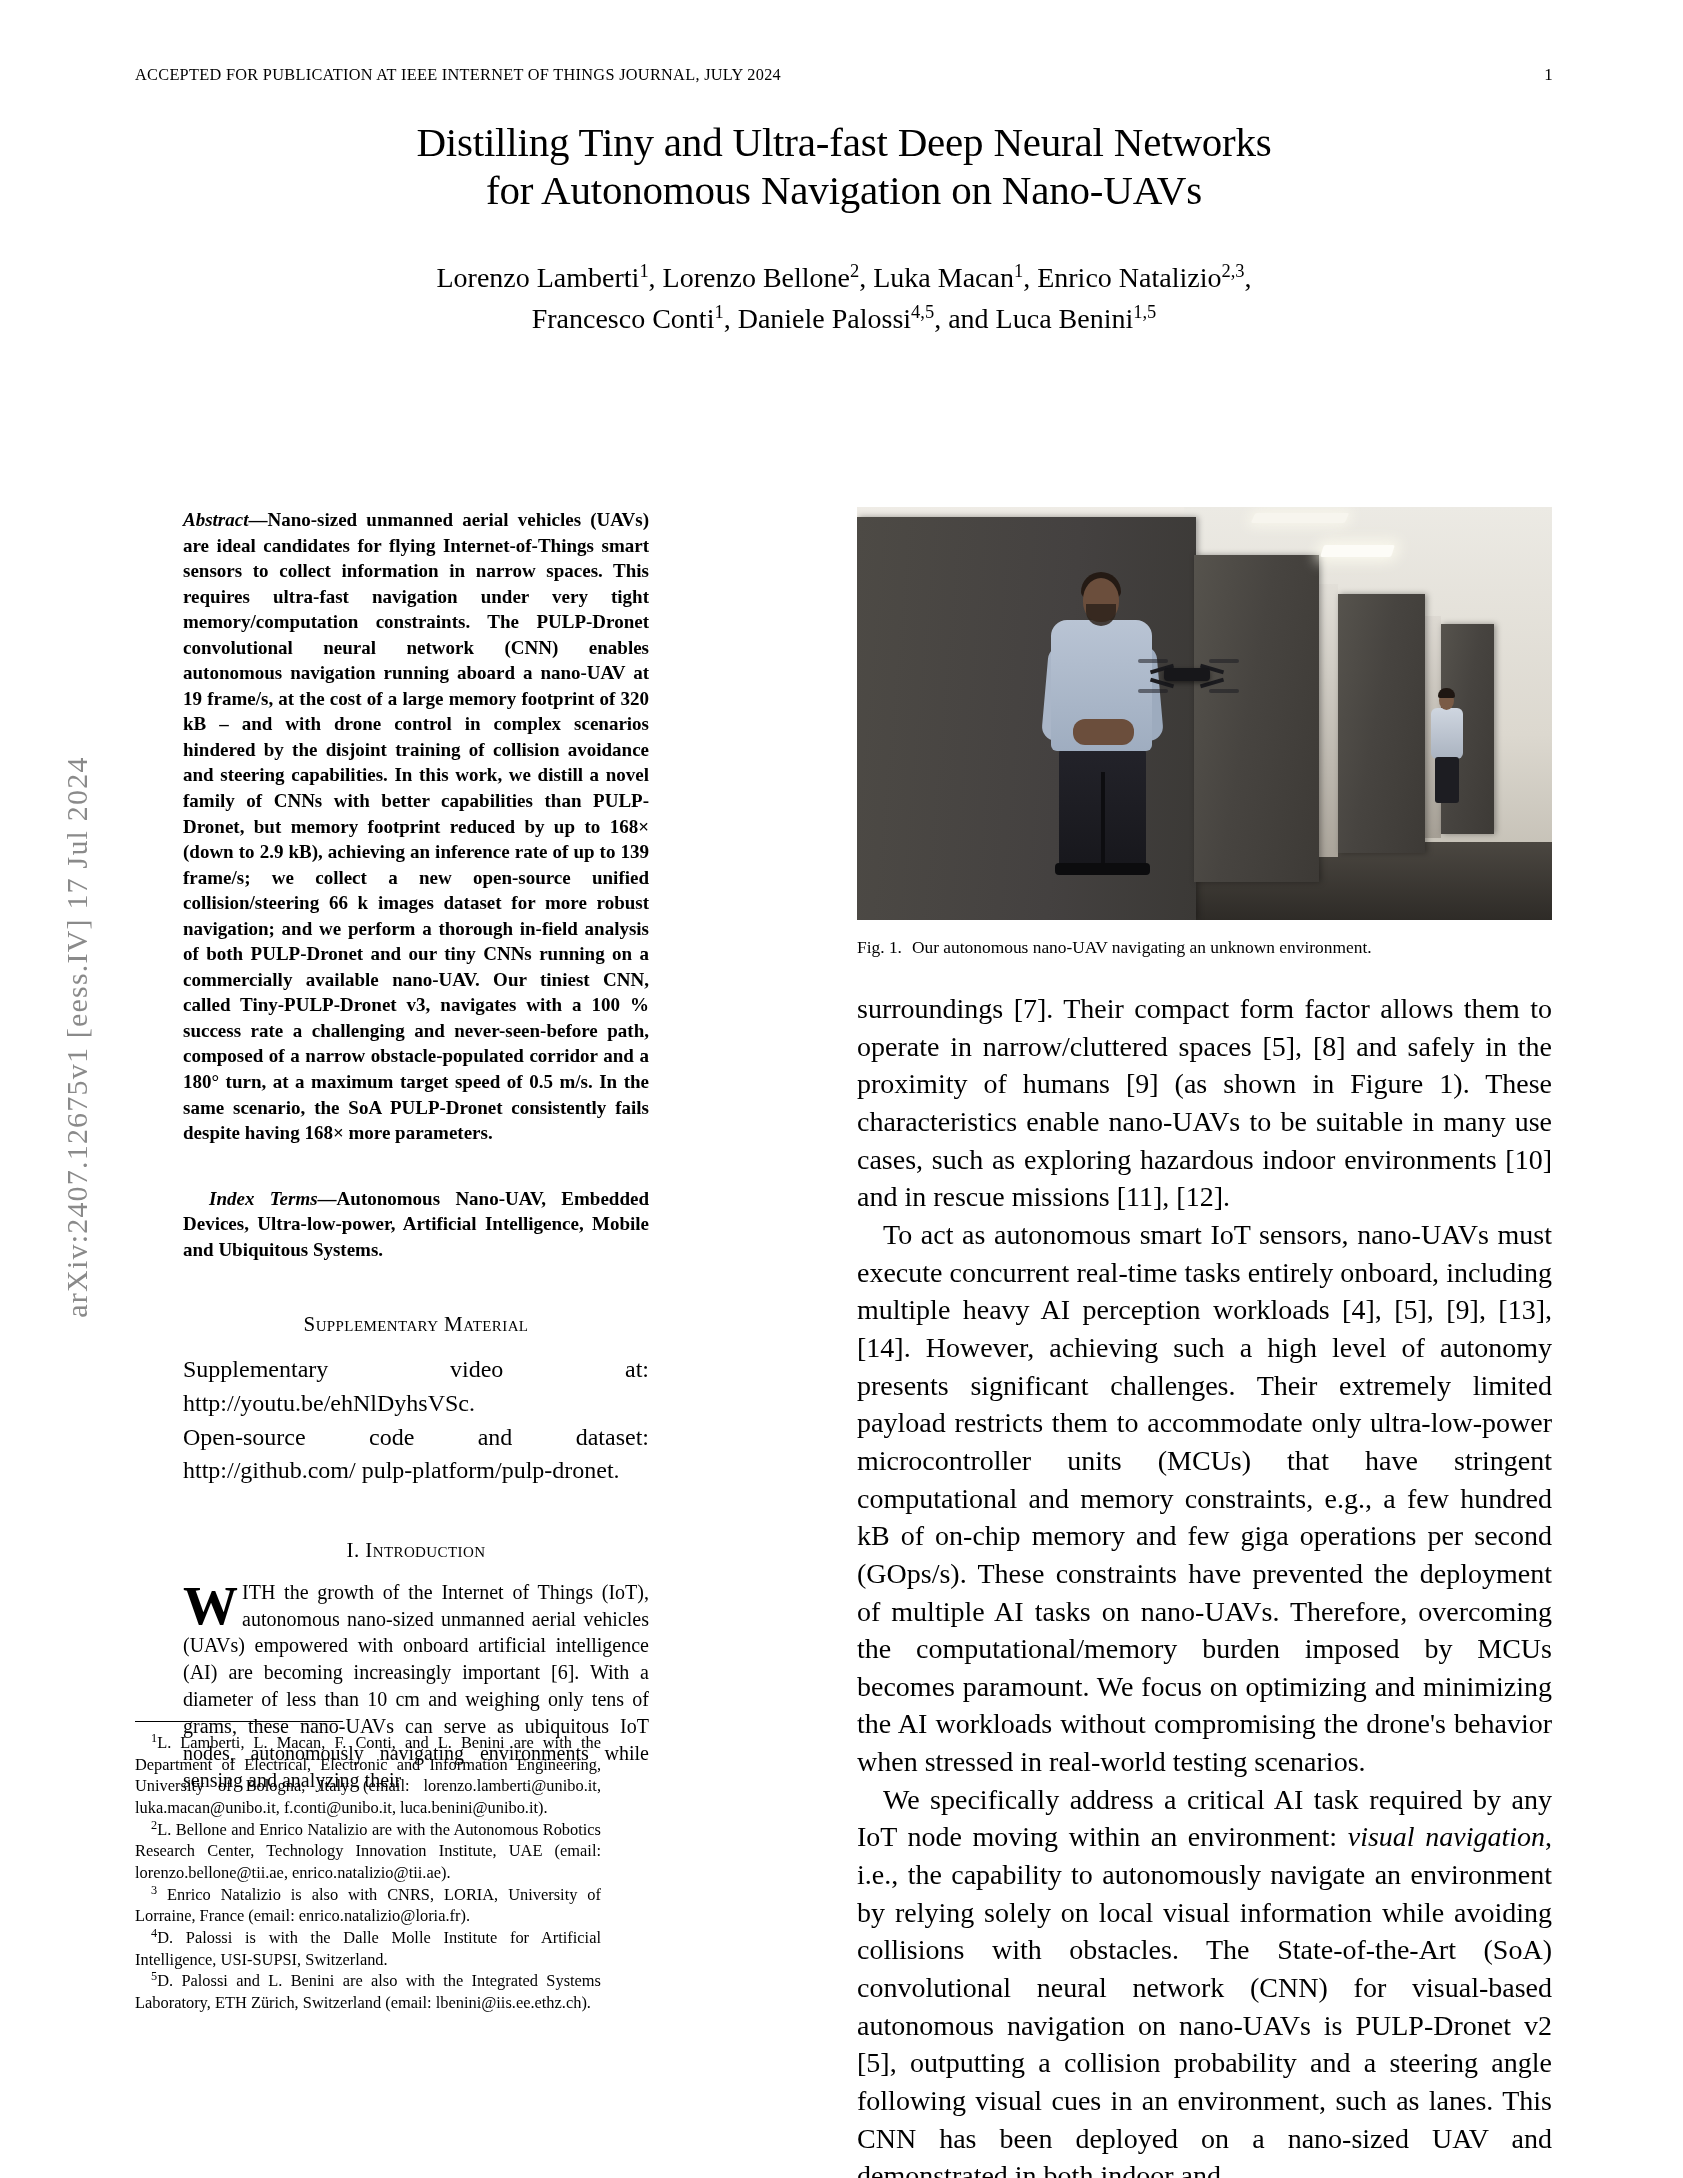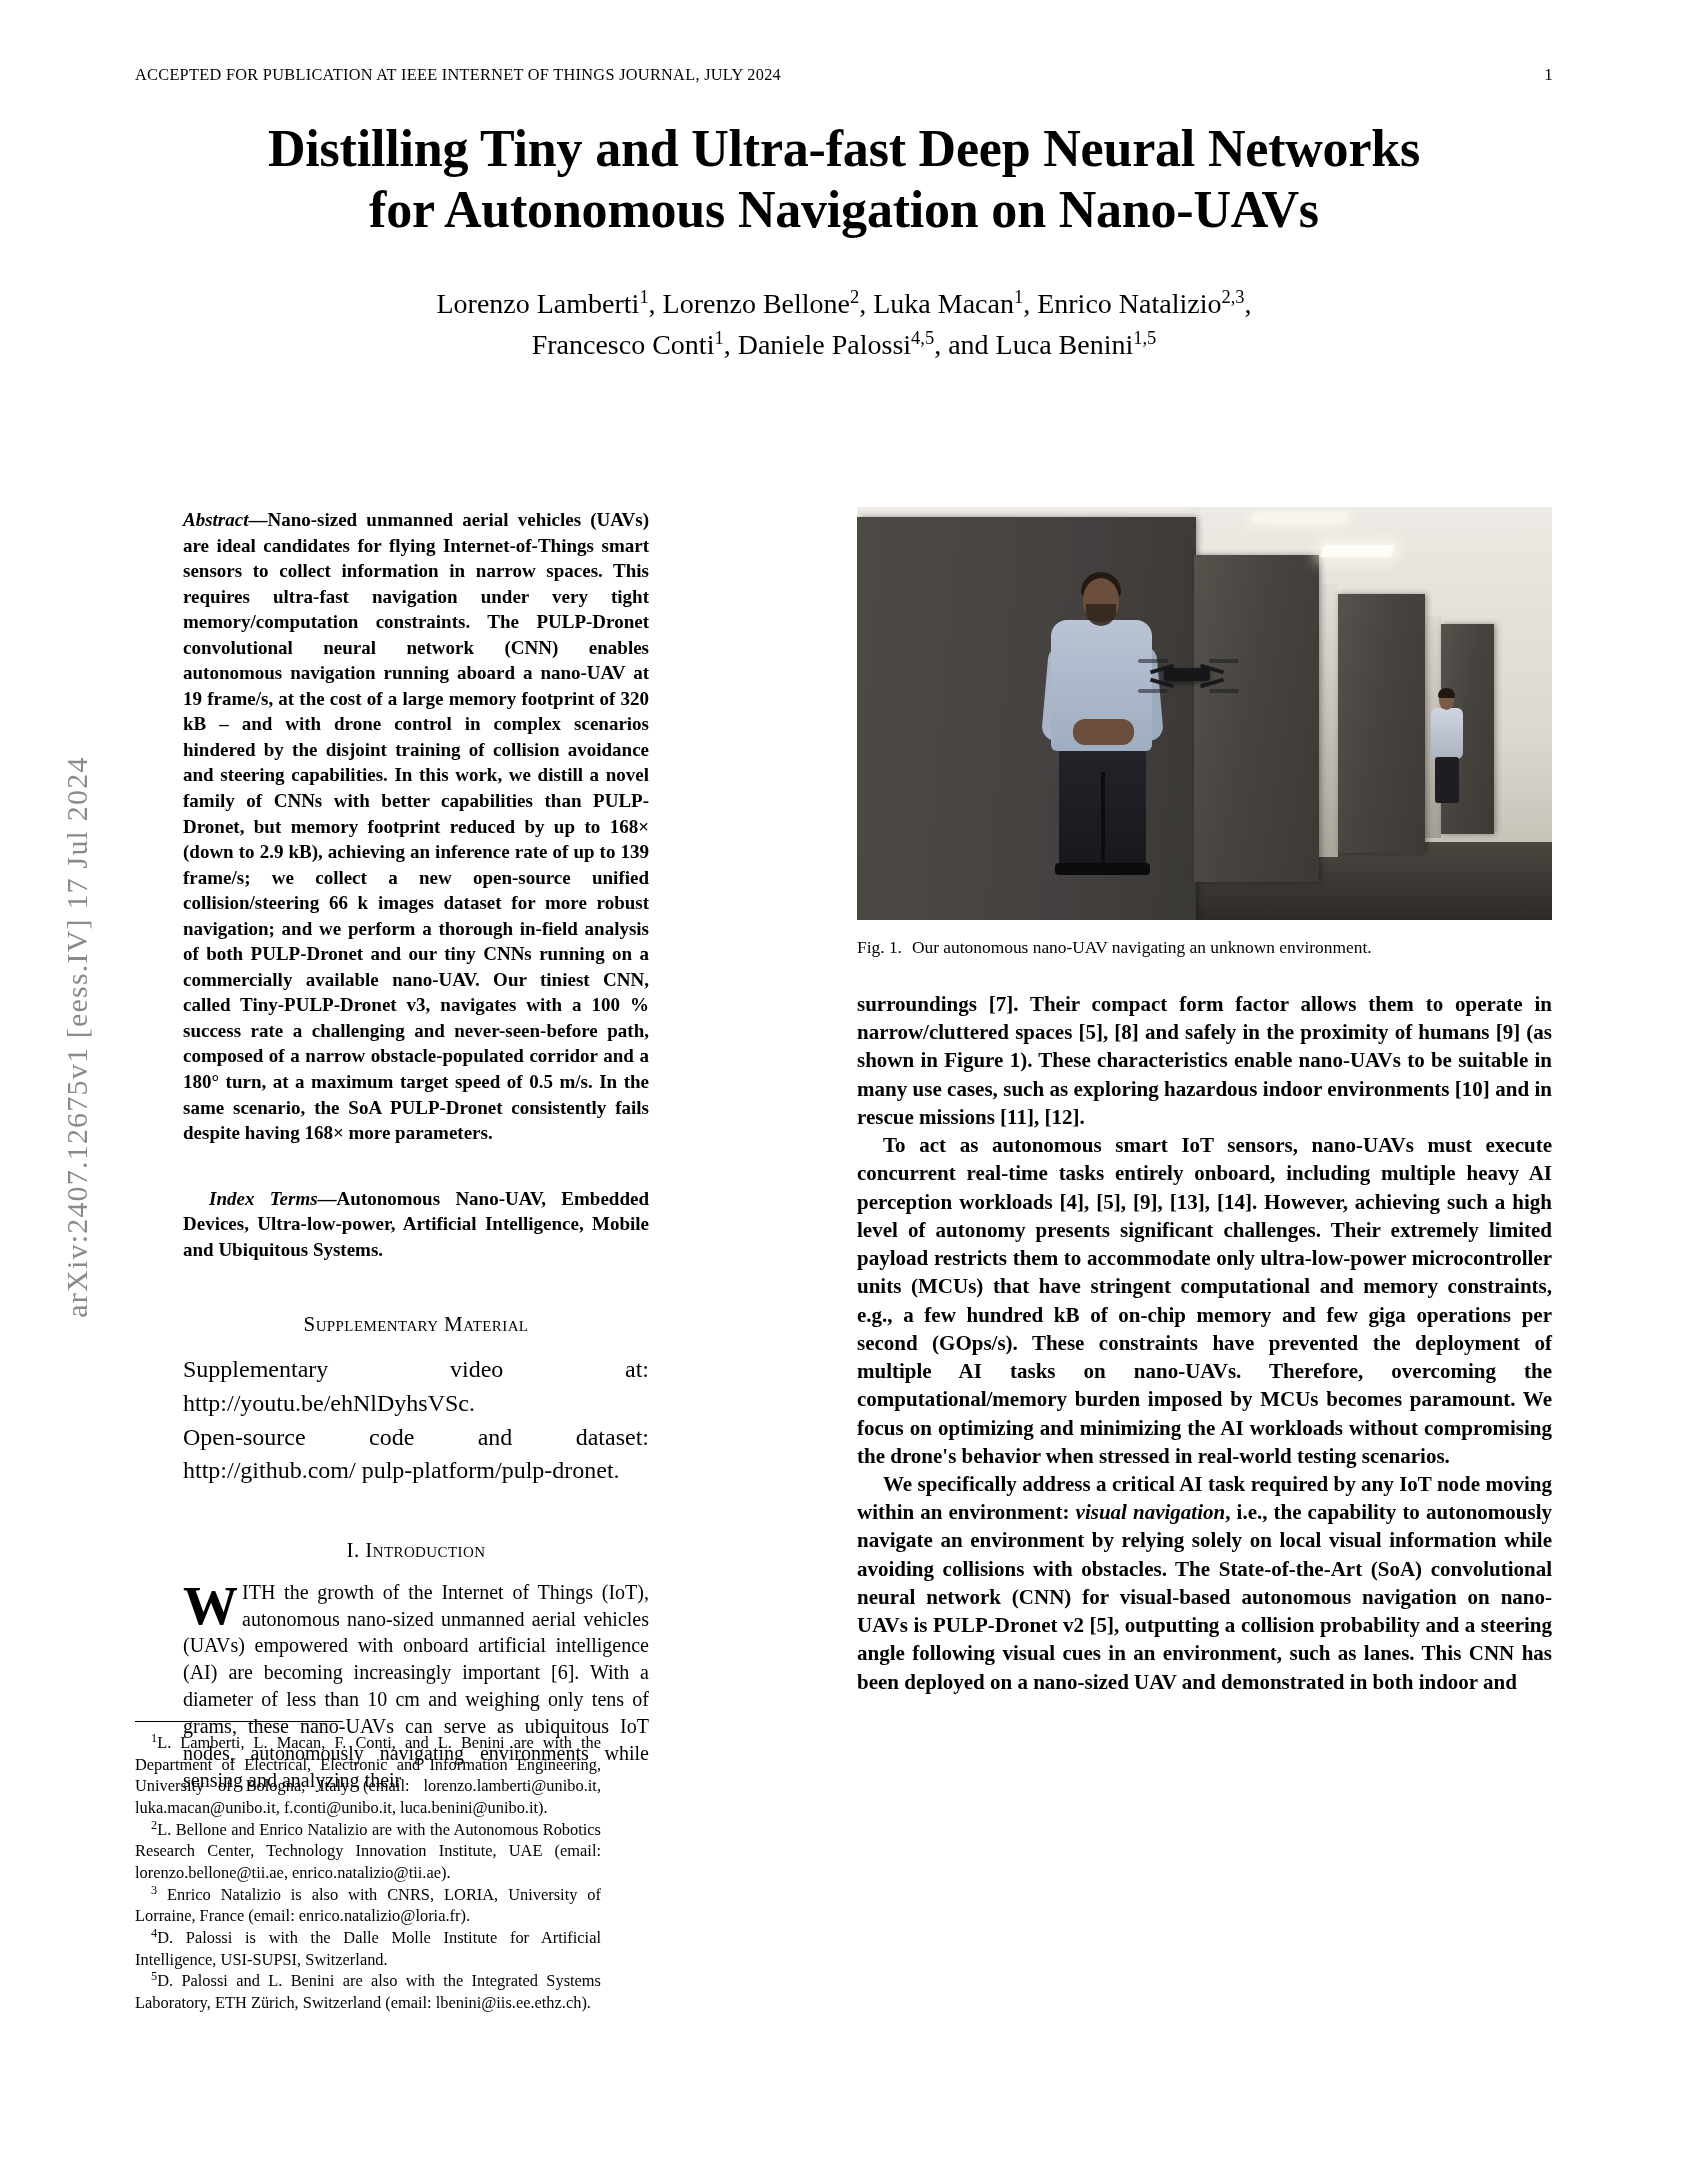--- a/index.html
+++ b/index.html
@@ -58,23 +58,23 @@
 
   
   #titleblock {
     position: absolute;
     left: 135px;
     top: 119px;
     width: 1418px;
     text-align: center;
   }
   #paper-title {
-    font-size: 52px;
+    font-size: 41px;
     line-height: 1.17;
-    font-weight: bold;
+    font-weight: normal;
     margin: 0;
     letter-spacing: -0.2px;
   }
   #authors {
     margin-top: 42px;
     font-size: 28px;
     line-height: 1.48;
   }
   sup.af { font-size: 0.66em; vertical-align: super; line-height: 0; }
 
@@ -125,25 +125,24 @@
   h2.sec {
     font-variant: small-caps;
     font-weight: normal;
     font-size: 21px;
     text-align: center;
     letter-spacing: 0.4px;
     margin: 50px 0 16px 0;
   }
   p.body {
     margin: 0;
-    font-size: 21px;
+    font-size: 28px;
     line-height: 1.345;
     text-align: justify;
     text-indent: 26px;
-    font-weight: bold;
   }
   p.body.noindent { text-indent: 0; }
   p.supp {
     margin: 0;
     font-size: 24px;
     line-height: 1.40;
     text-align: justify;
     text-indent: 0;
   }
 

